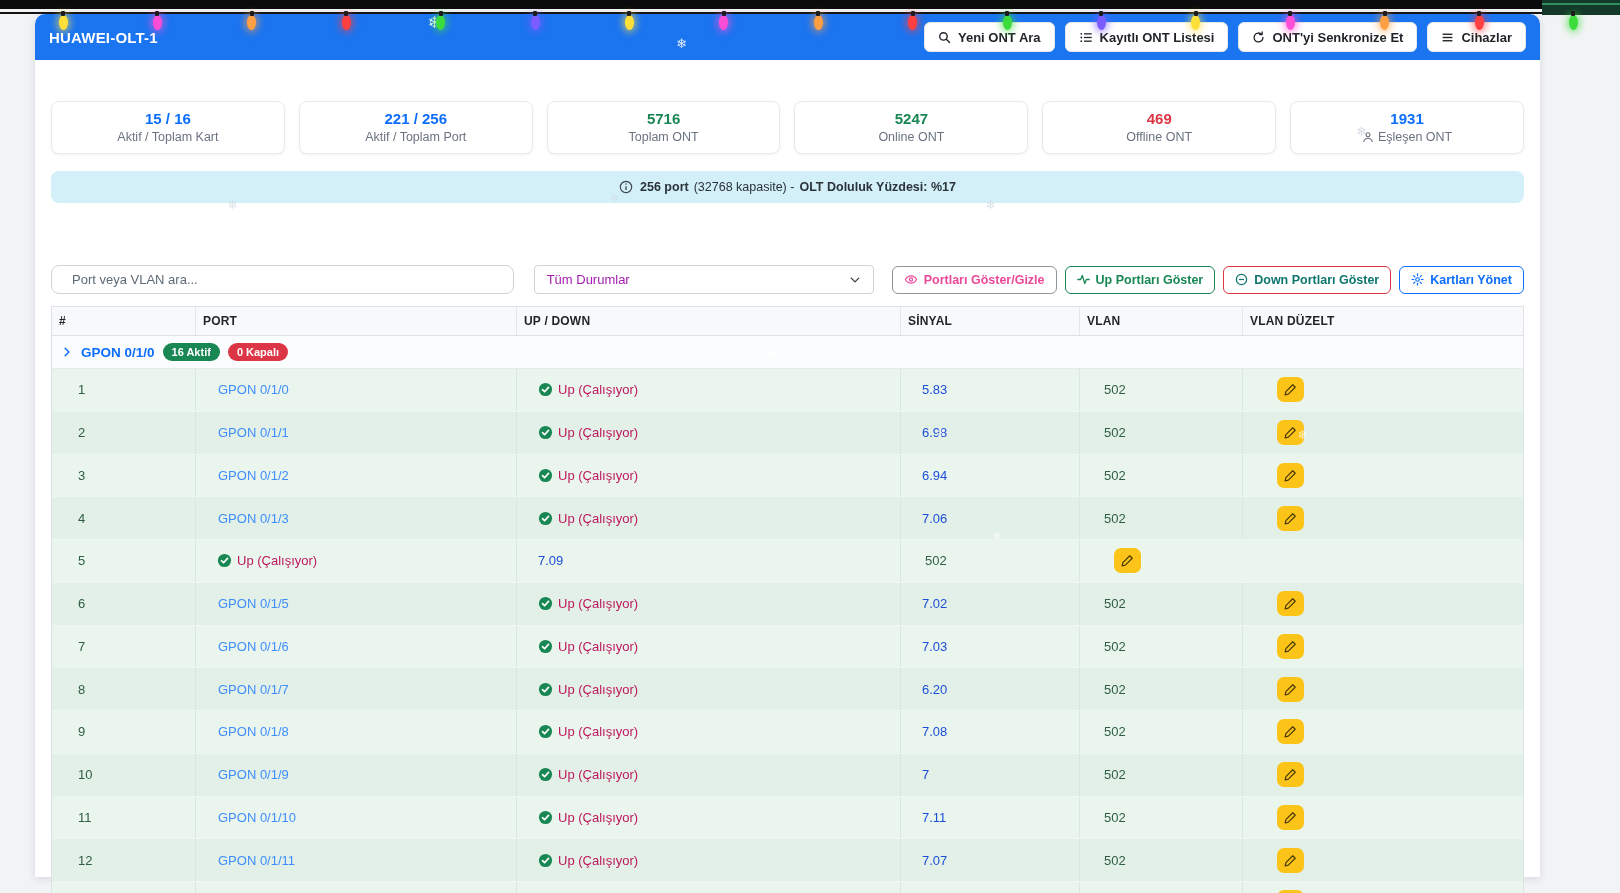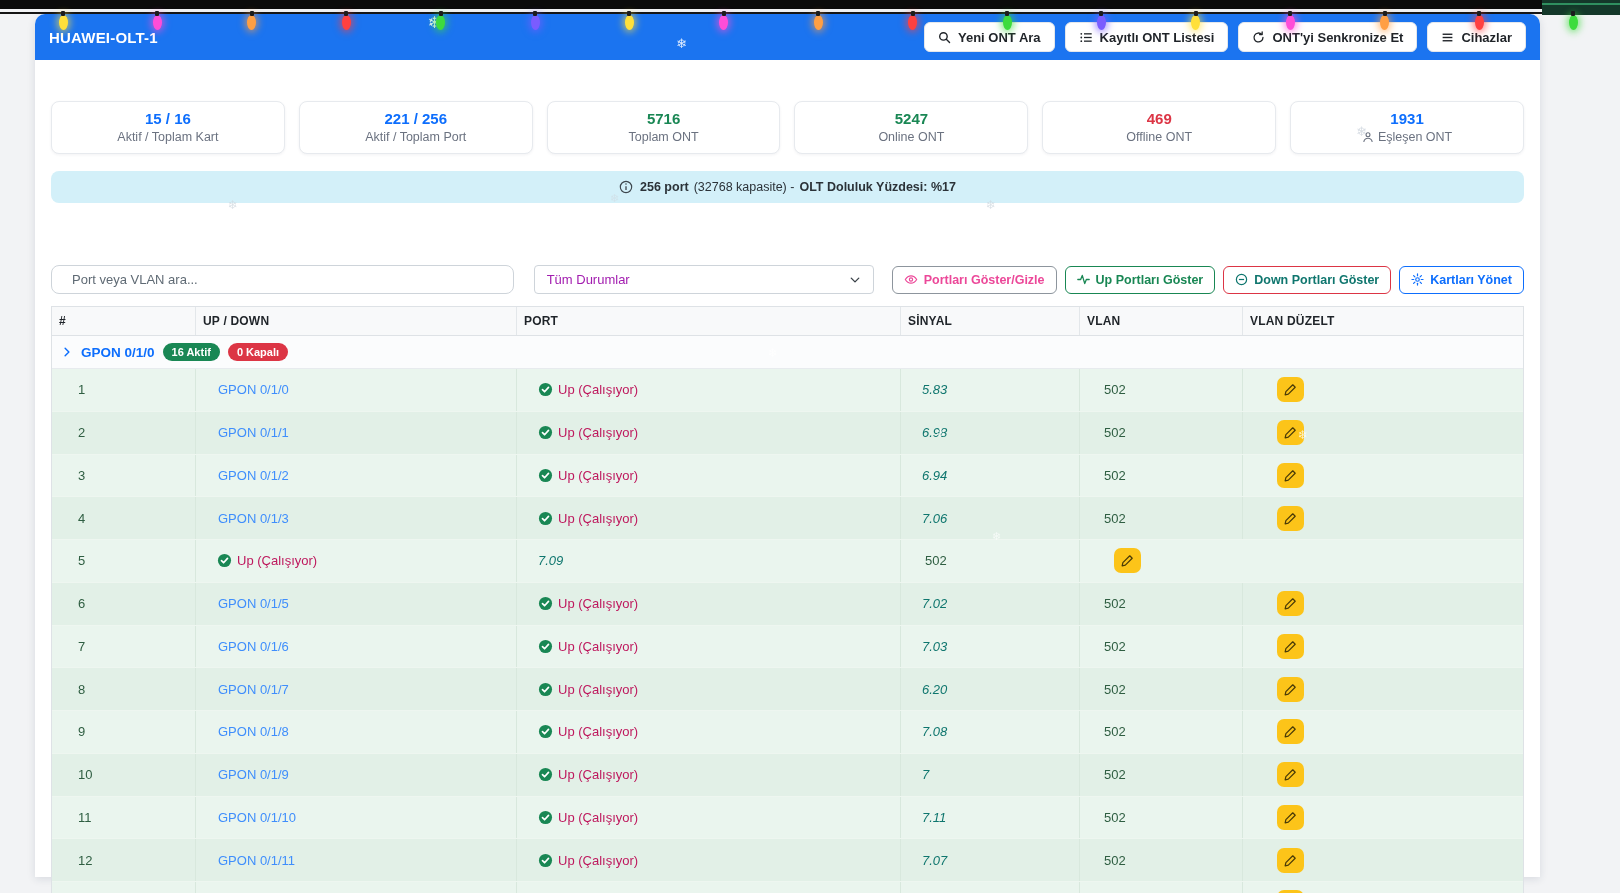--- a/index.html
+++ b/index.html
@@ -74,21 +74,21 @@
   .t-row { height:42.75px; border-bottom:1px solid #eef6f0; }
   .t-row.odd  { background:#eaf5ee; }
   .t-row.even { background:#e2f0e7; }
   .t-row .cell { display:flex; align-items:center; font-size:13px; border-right:1px solid #d8e8dd; }
   .t-row .cell:last-child { border-right:none; }
   .c-num    { padding-left:26px; color:#2f5e42; }
   .c-port   { padding-left:22px; }
   .c-port a { color:#3f8efc; text-decoration:none; cursor:pointer; }
   .c-status { padding-left:21px; gap:5px; color:#be185d; }
   .c-status .ic { display:flex; }
-  .c-signal { padding-left:21px; color:#0f766e;font-style:italic; }
+  .c-signal { padding-left:21px; color:#1d4ed8; }
   .c-vlan   { padding-left:24px; color:#2f5e42; }
   .c-action { padding-left:34px; }
   .edit-btn { width:27px; height:25px; background:#fcc419; border:none; border-radius:7px;
     display:flex; align-items:center; justify-content:center; cursor:pointer; }
   .edit-btn .ic { display:flex; color:#4a3b07; }
 </style>
 </head>
 <body>
 
 <div class="top-strip"></div>
@@ -294,22 +294,22 @@
             </svg>
           </span>
     <span class="lbl">Kartları Yönet</span>
   </button>
       </div>
   </div>
 
   <div class="ptable">
     <div class="t-grid t-head" id="t-head">
         <div class="hcell">#</div>
+        <div class="hcell">PORT</div>
         <div class="hcell">UP / DOWN</div>
-        <div class="hcell">PORT</div>
         <div class="hcell">SİNYAL</div>
         <div class="hcell">VLAN</div>
         <div class="hcell">VLAN DÜZELT</div>
       </div>
 
     <div class="group-row">
       <span class="chev">
           <svg width="12" height="12" viewBox="0 0 16 16">
             <polyline points="5.5,3 10.5,8 5.5,13" fill="none" stroke="currentColor" stroke-width="1.9" stroke-linecap="round" stroke-linejoin="round"></polyline>
           </svg>

